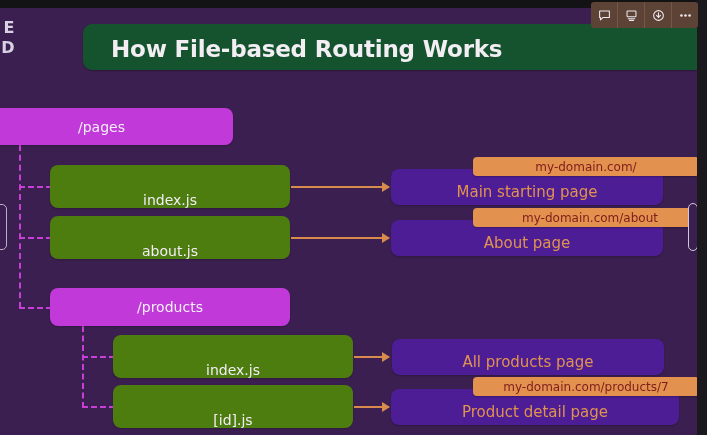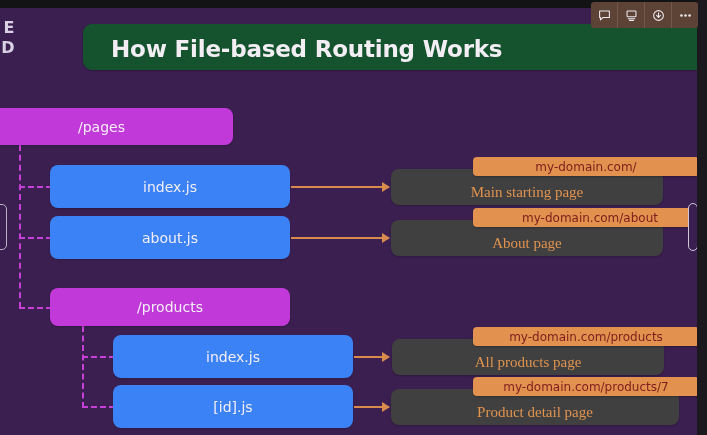--- a/index.html
+++ b/index.html
@@ -112,44 +112,43 @@
     display: flex;
     align-items: center;
     justify-content: center;
     border-radius: 8px;
     box-shadow: 0 1px 2px rgba(0,0,0,.22);
     font-size: 14px;
     color: #f3eef6;
     box-sizing: border-box;
   }
   .node.folder { background: #c139d8; }
-  .node.file   { background: #3b82f6; }
+  .node.file   { background: #4d7c0f; align-items: flex-end; }
 
   
   .node-pages {
     left: -30px; top: 100px;
     width: 263px; height: 37px;
     border-radius: 0 8px 8px 0;
   }
   .node-products { left: 50px; top: 280px; width: 240px; height: 38px; }
 
   .node-index1  { left: 50px;  top: 157px; width: 240px; height: 43px; }
   .node-about   { left: 50px;  top: 208px; width: 240px; height: 43px; }
   .node-index2  { left: 113px; top: 327px; width: 240px; height: 43px; }
   .node-idjs    { left: 113px; top: 377px; width: 240px; height: 43px; }
 
   
   .result {
     position: absolute;
     width: 272px;
     height: 36px;
-    background: #404040;
+    background: #4c1d95;
     border-radius: 8px;
     box-shadow: 0 1px 2px rgba(0,0,0,.22);
-    font-family: Liberation Serif, serif;
   }
   .result .desc {
     position: absolute;
     left: 0; right: 0;
     bottom: 4px;
     text-align: center;
     font-size: 15px;
     color: #e0934f;
     white-space: nowrap;
   }
@@ -295,21 +294,20 @@
     <div class="url-badge badge1">my-domain.com/</div>
 
     <div class="result res2">
       <span class="desc">About page</span>
     </div>
     <div class="url-badge badge2">my-domain.com/about</div>
 
     <div class="result res3">
       <span class="desc">All products page</span>
     </div>
-    <div class="url-badge badge3">my-domain.com/products</div>
 
     <div class="result res4">
       <span class="desc">Product detail page</span>
     </div>
     <div class="url-badge badge4">my-domain.com/products/7</div>
 
     <div class="scroll-pill"></div>
 
   </div>
 

